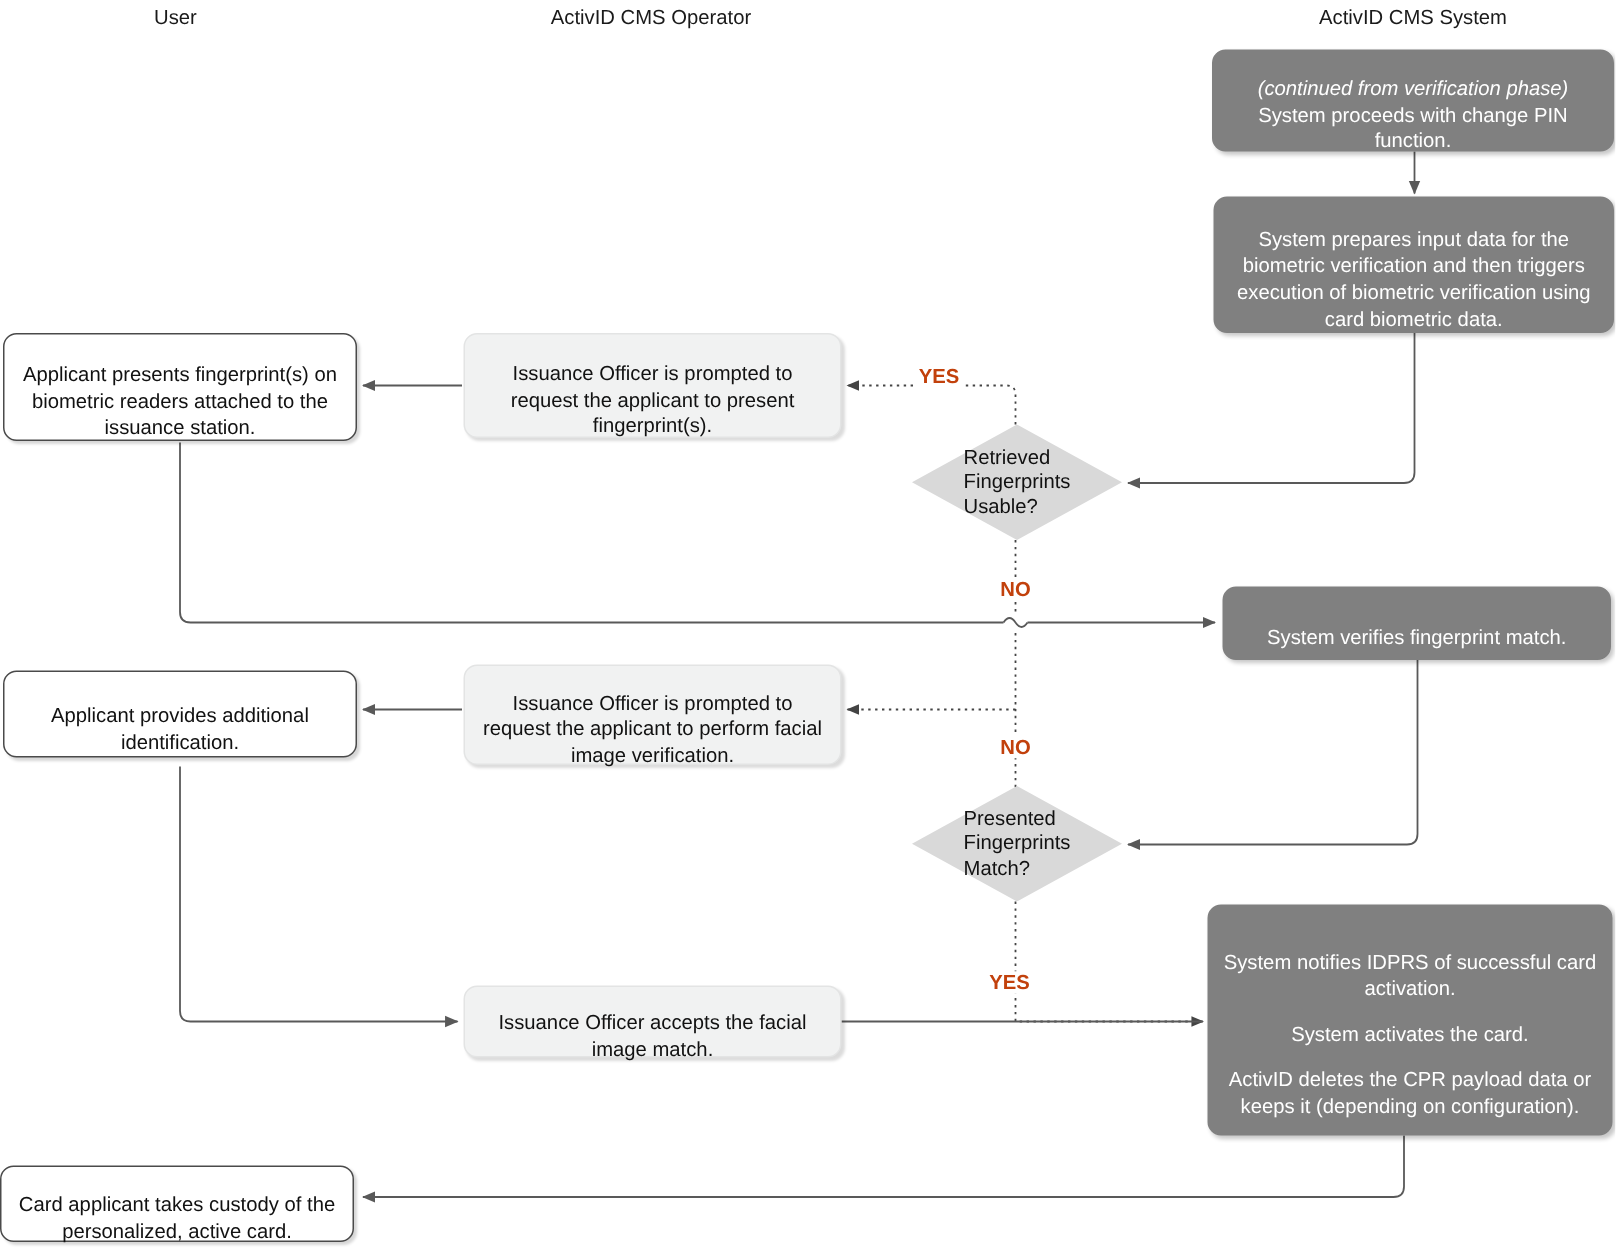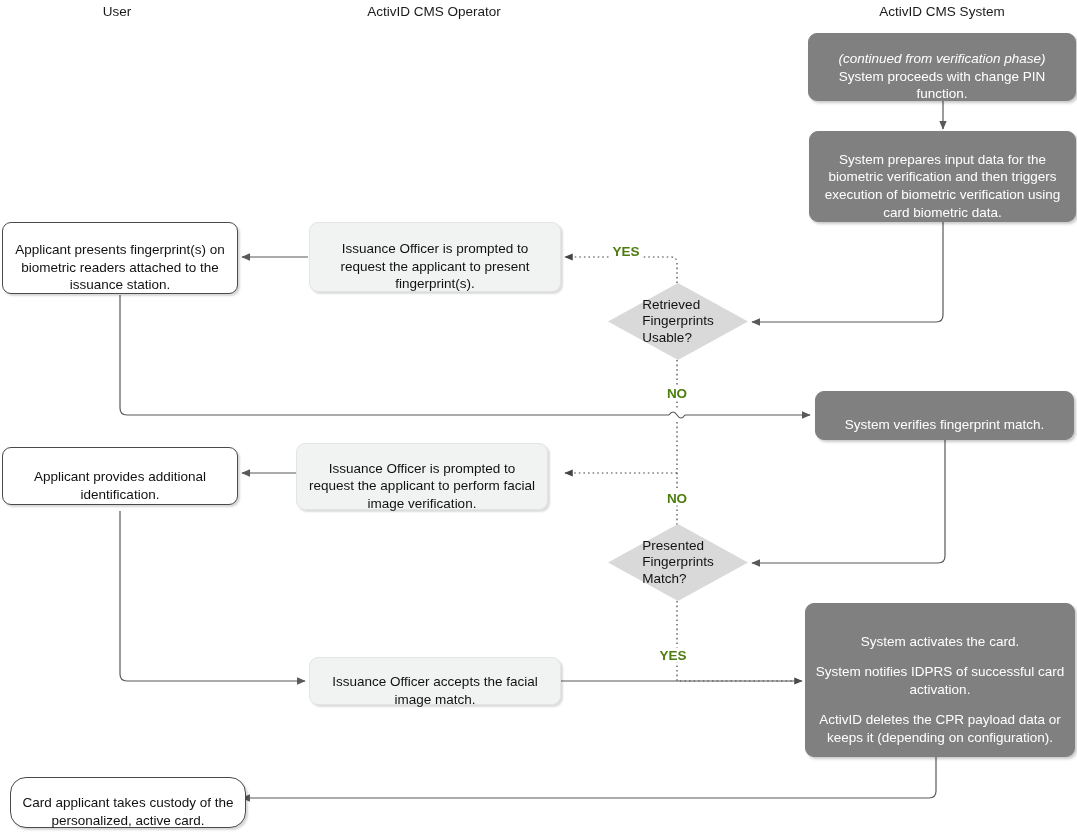--- a/index.html
+++ b/index.html
@@ -75,21 +75,21 @@
     background:#d9d9d9;
     clip-path:polygon(50% 0%,100% 50%,50% 100%,0% 50%);
   }
   .diamond .dlabel{position:relative;z-index:2;padding:0 6px;}
 
   
   .edge-label{
     position:absolute;
     font-size:13.5px;
     font-weight:bold;
-    color:#4d7c0f;
+    color:#c2410c;
     white-space:nowrap;
     transform:translate(-50%,-50%);
     background:#fff;
     padding:0 3px;
   }
   svg.wires{position:absolute;left:0;top:0;width:1077px;height:834px;overflow:visible;}
   .solid{fill:none;stroke:#595959;stroke-width:1.2;}
   .dotted{fill:none;stroke:#444;stroke-width:1.2;stroke-dasharray:1.6 3.0;stroke-linecap:butt;}
 </style>
 </head>
@@ -170,46 +170,46 @@
   </div>
 
   <div class="node node-gray" style="left:815px; top:391px; width:259px; height:49px;">
     <span class="txt">System verifies fingerprint match.</span>
   </div>
 
   <div class="node node-white" style="left:2px; top:447px; width:236px; height:58px;">
     <span class="txt">Applicant provides additional identification.</span>
   </div>
 
-  <div class="node node-light" style="left:296px; top:443px; width:252px; height:67px;">
+  <div class="node node-light" style="left:309px; top:443px; width:252px; height:67px;">
     <span class="txt">Issuance Officer is prompted to request the applicant to perform facial image verification.</span>
   </div>
 
   <div class="diamond" style="left:608px; top:524px; width:140px; height:77px;">
     <span class="dshape"></span>
     <span class="dlabel">
       <span>Presented</span><br>
       <span>Fingerprints</span><br>
       <span>Match?</span>
     </span>
   </div>
 
   <div class="node node-gray" style="left:805px; top:603px; width:270px; height:154px;">
     <span class="txt">
+      <span class="para" style="display:block;">System notifies IDPRS of successful card activation.</span>
       <span class="para" style="display:block;">System activates the card.</span>
-      <span class="para" style="display:block;">System notifies IDPRS of successful card activation.</span>
       <span class="para" style="display:block;">ActivID deletes the CPR payload data or keeps it (depending on configuration).</span>
     </span>
   </div>
 
   <div class="node node-light" style="left:309px; top:657px; width:252px; height:48px;">
     <span class="txt">Issuance Officer accepts the facial image match.</span>
   </div>
 
-  <div class="node node-white" style="left:10px; top:777px; width:236px; height:51px;border-radius:16px;">
+  <div class="node node-white" style="left:0; top:777px; width:236px; height:51px;">
     <span class="txt">Card applicant takes custody of the personalized, active card.</span>
   </div>
 
   <div class="edge-label" style="left:626px; top:251px;">YES</div>
   <div class="edge-label" style="left:677px; top:393px;">NO</div>
   <div class="edge-label" style="left:677px; top:498px;">NO</div>
   <div class="edge-label" style="left:673px; top:655px;">YES</div>
 
 </div>
 

